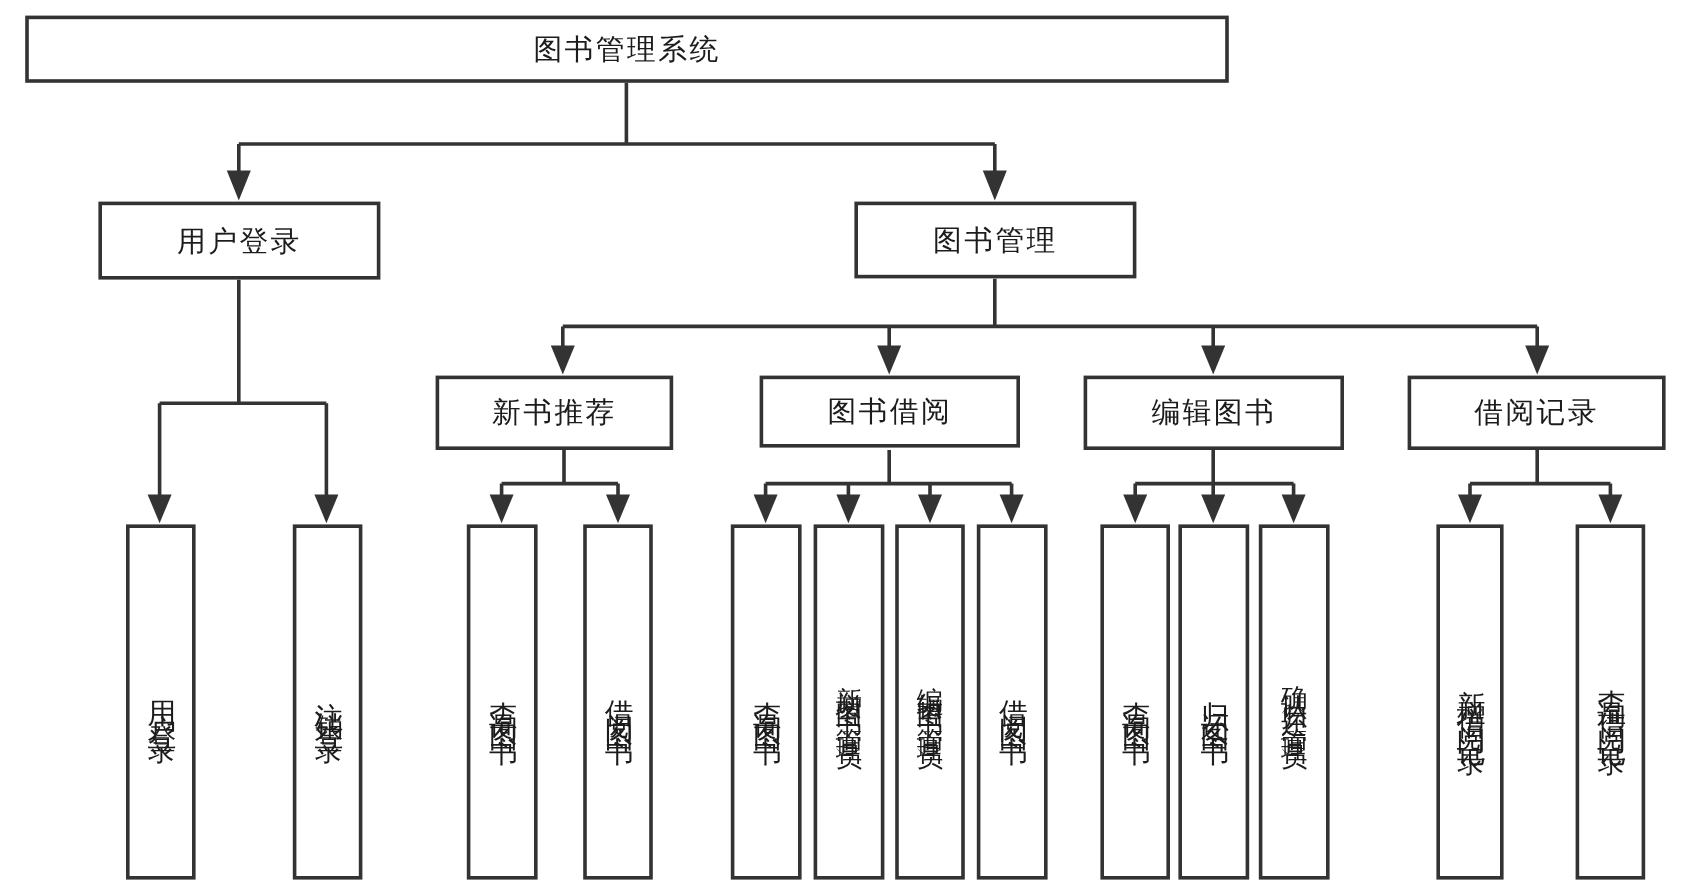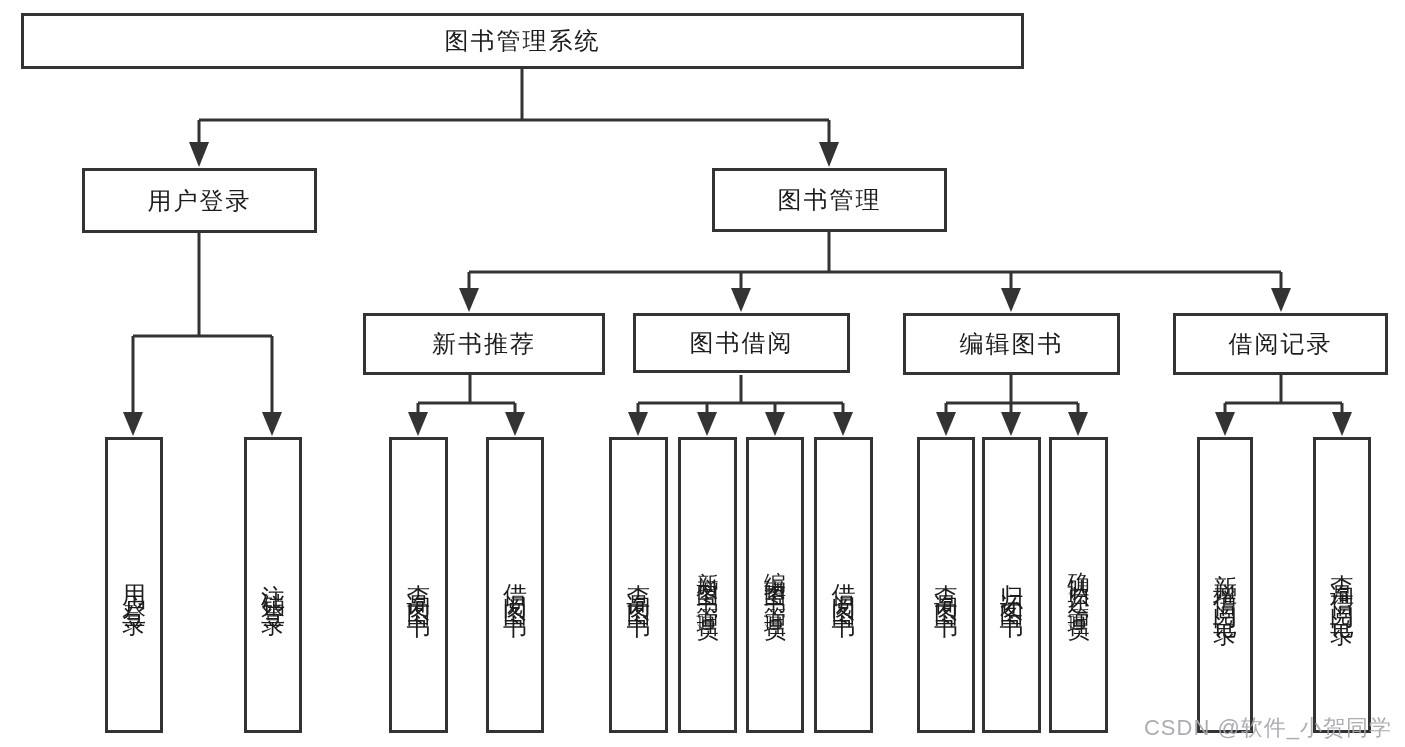--- a/index.html
+++ b/index.html
@@ -103,21 +103,21 @@
       <polygon points="1215,412 1235,412 1225,436"></polygon>
       <polygon points="1332,412 1352,412 1342,436"></polygon>
     </g>
   </svg>
 
   <div class="box h" style="left:21px; top:13px; width:1003px; height:56px;">图书管理系统</div>
 
   <div class="box h" style="left:82px; top:168px; width:235px; height:65px;">用户登录</div>
   <div class="box h" style="left:712px; top:168px; width:235px; height:64px;text-align:right;">图书管理</div>
 
-  <div class="box h" style="left:363px; top:313px; width:242px; height:62px;">新书推荐</div>
+  <div class="box h" style="left:363px; top:313px; width:198px; height:62px;">新书推荐</div>
   <div class="box h" style="left:633px; top:313px; width:217px; height:60px;">图书借阅</div>
   <div class="box h" style="left:903px; top:313px; width:217px; height:62px;">编辑图书</div>
   <div class="box h" style="left:1173px; top:313px; width:215px; height:62px;">借阅记录</div>
 
   <div class="box v" style="left:105px; top:437px; width:58px; height:296px;">用户登录</div>
   <div class="box v" style="left:244px; top:437px; width:58px; height:296px;">注销登录</div>
 
   <div class="box v" style="left:389px; top:437px; width:59px; height:296px;">查询图书</div>
   <div class="box v" style="left:486px; top:437px; width:58px; height:296px;">借阅图书</div>
 
@@ -126,15 +126,14 @@
   <div class="box v v-long" style="left:746px; top:437px; width:58px; height:296px;">编辑图书（管理员）</div>
   <div class="box v" style="left:814px; top:437px; width:59px; height:296px;">借阅图书</div>
 
   <div class="box v" style="left:917px; top:437px; width:58px; height:296px;">查询图书</div>
   <div class="box v" style="left:982px; top:437px; width:59px; height:296px;">归还图书</div>
   <div class="box v v-long" style="left:1049px; top:437px; width:59px; height:296px;">确认归还（管理员）</div>
 
   <div class="box v" style="left:1197px; top:437px; width:56px; height:296px;">新增借阅记录</div>
   <div class="box v" style="left:1313px; top:437px; width:58px; height:296px;">查询借阅记录</div>
 
-  <div class="watermark">CSDN @软件_小贺同学</div>
 
 </div>
 
 </body></html>

